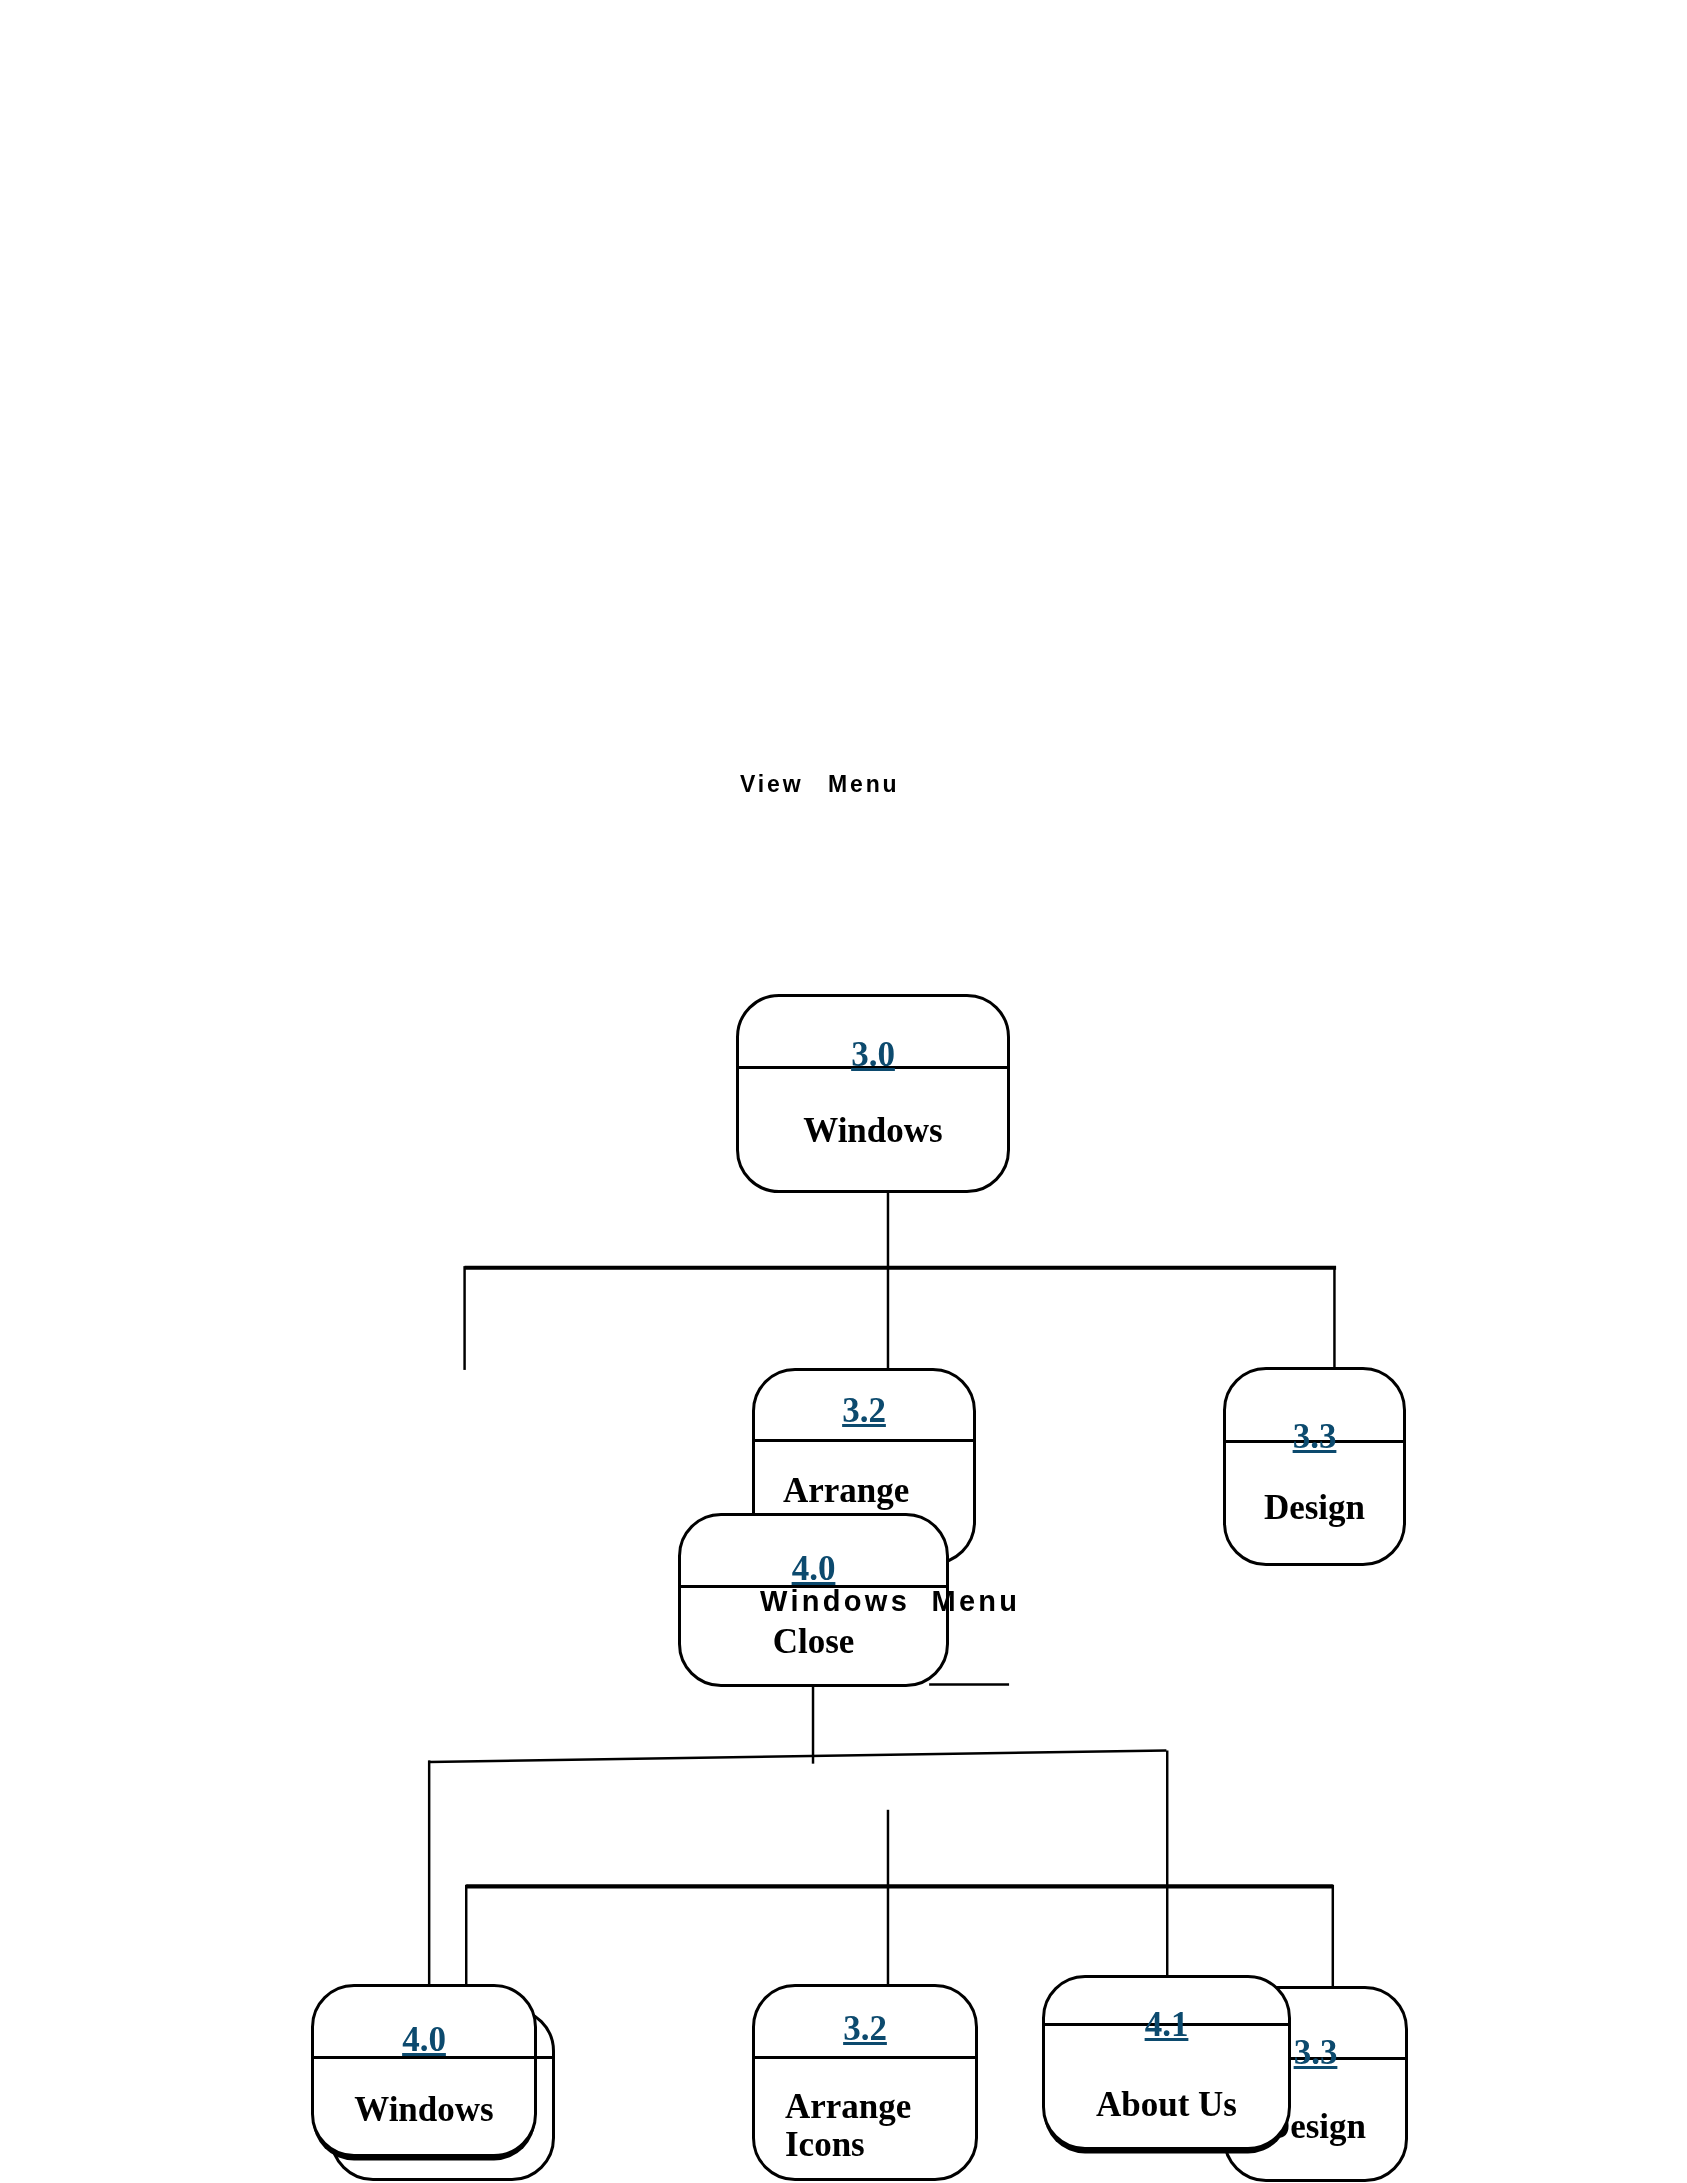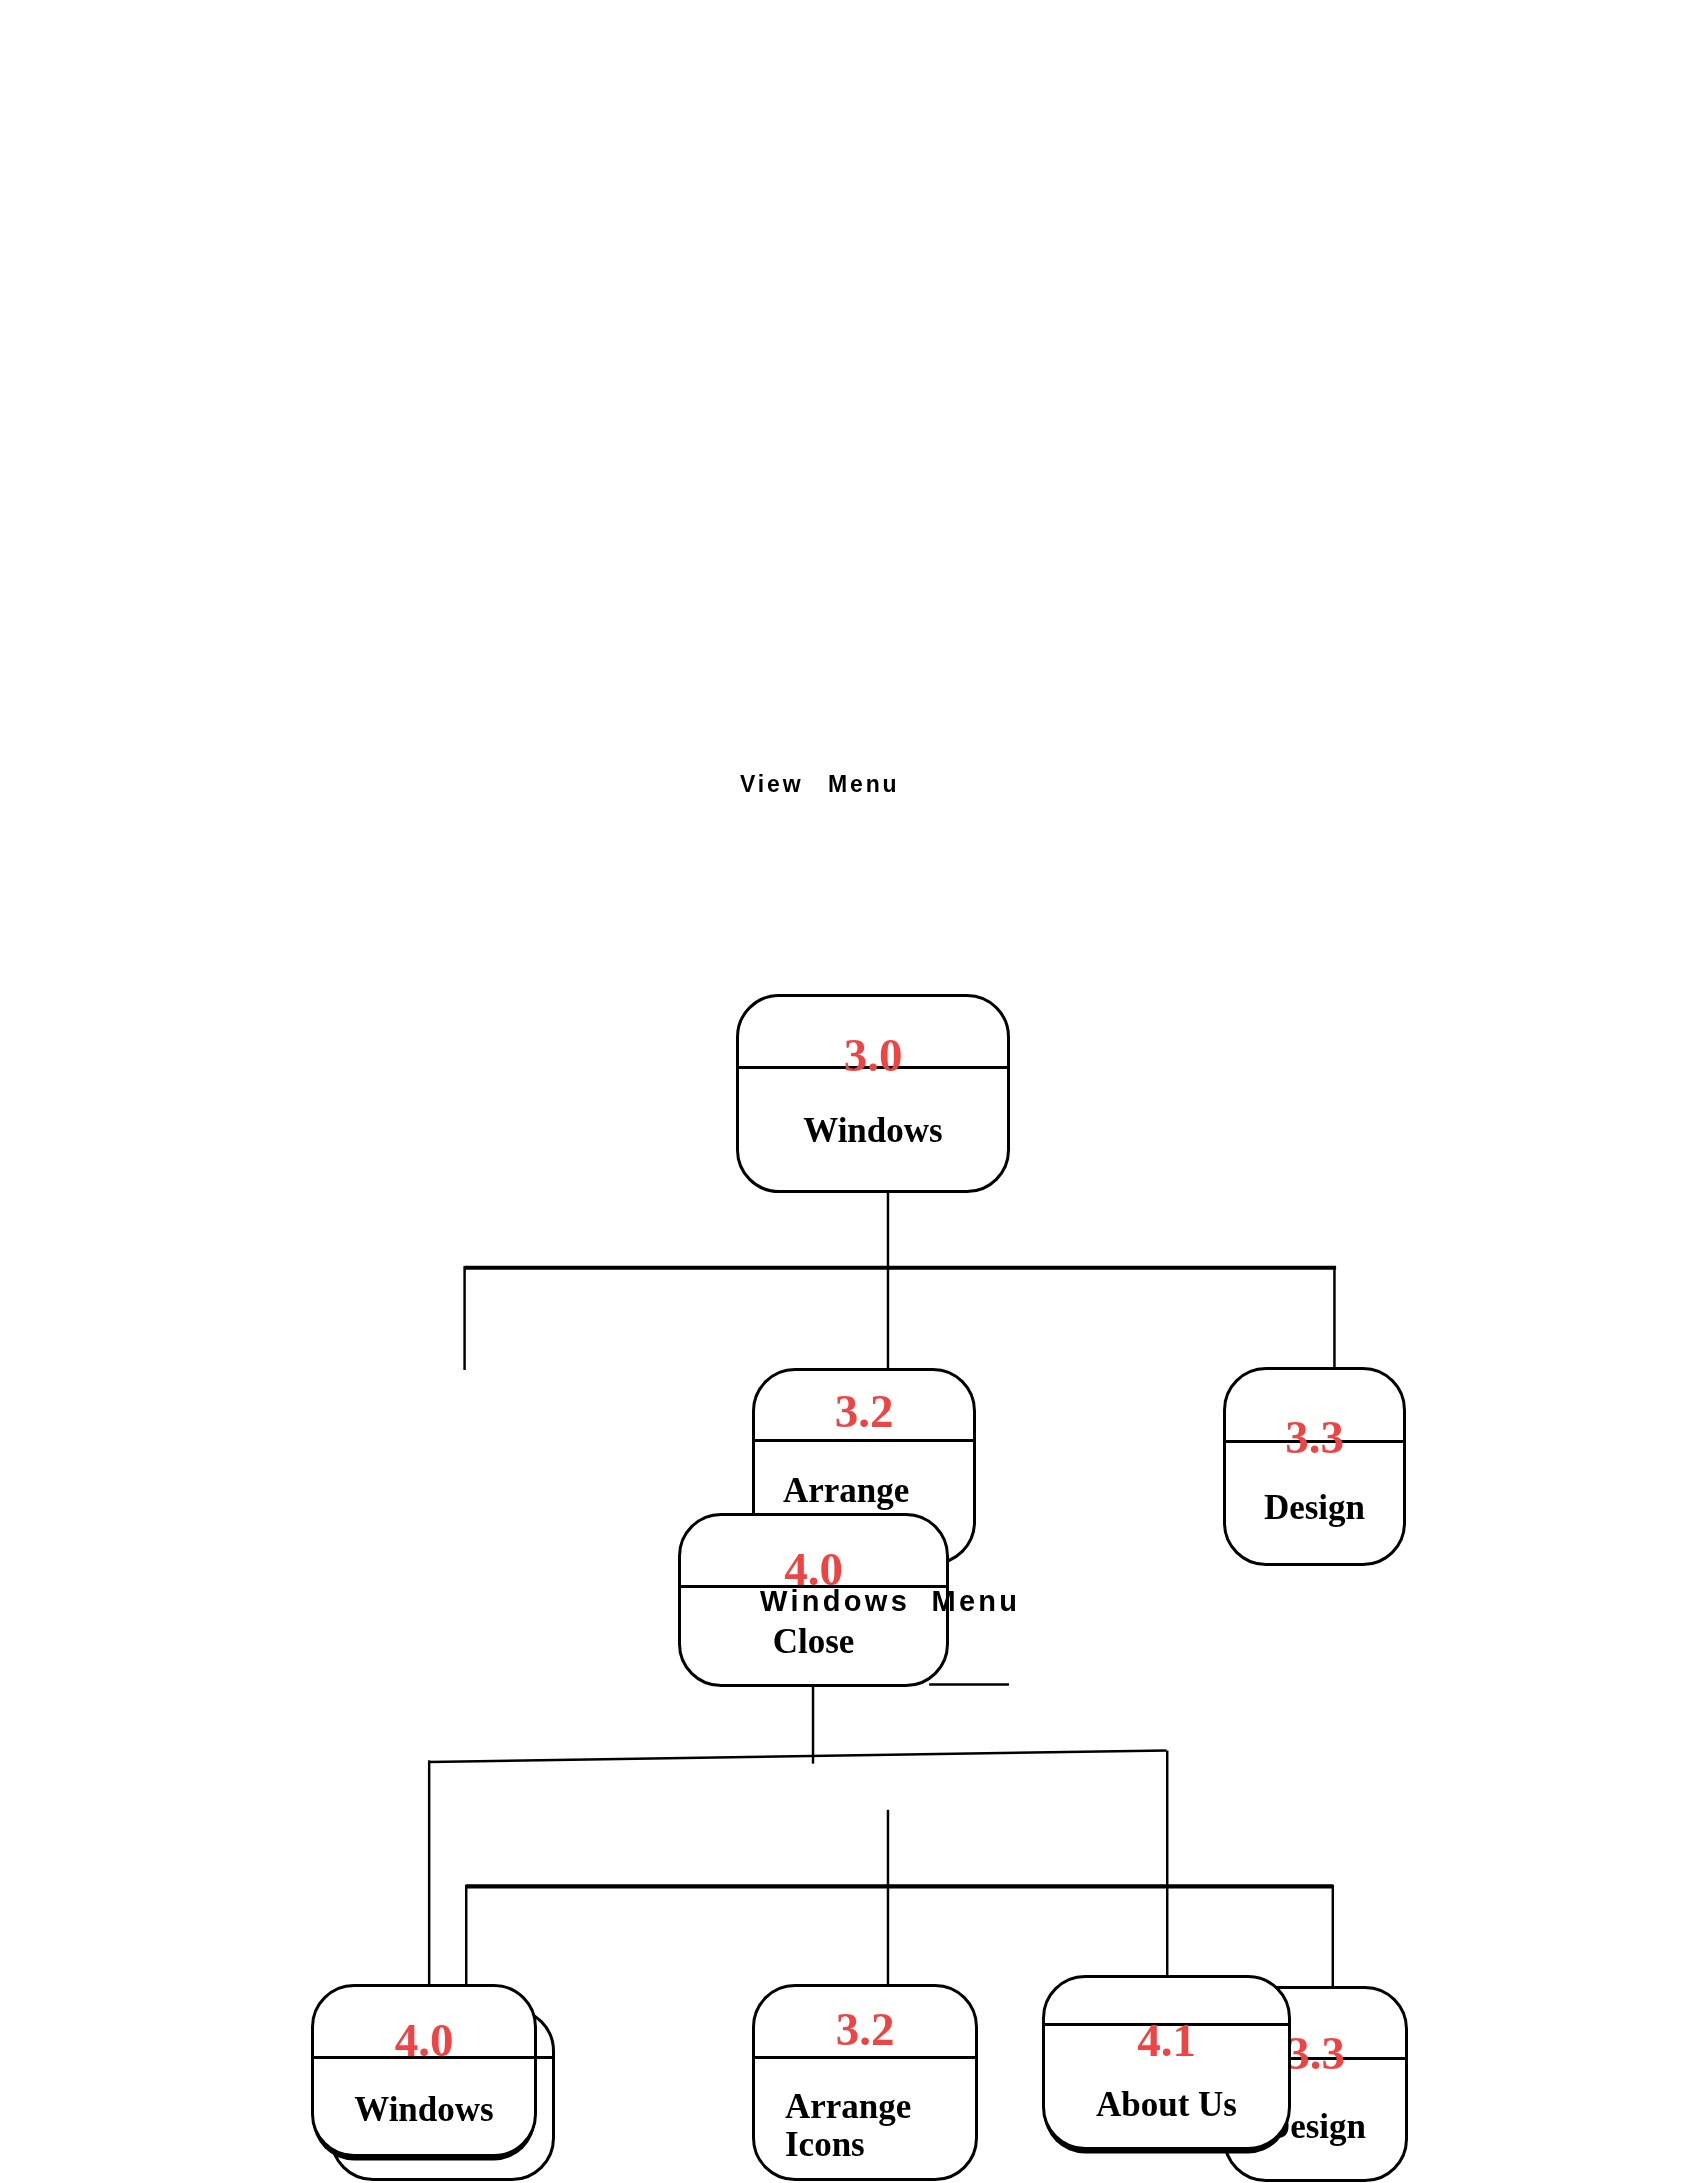--- a/index.html
+++ b/index.html
@@ -35,21 +35,21 @@
     border-radius:43px;
     box-sizing:border-box;
     z-index:10;
   }
   .node .divider{
     position:absolute;left:0;right:0;height:3.3px;background:#000;
   }
   .node .num{
     position:absolute;left:0;right:0;
     text-align:center;
-    font-weight:bold;font-size:47px;line-height:36px;color:#ef4444;
+    font-weight:bold;font-size:35px;line-height:36px;color:#0c4a6e;text-decoration:underline;
   }
   .node .label{
     position:absolute;left:0;right:0;
     text-align:center;
     font-weight:bold;font-size:35px;line-height:38px;color:#000;
   }
   .node .label span{display:block;}
   .node .label.left-align{text-align:left;}
   .shadowed{box-shadow:0 5px 0 -1.6px #000;}
 
@@ -92,21 +92,21 @@
   #node-arrange-icons .num{top:24px;}
   #node-arrange-icons .label{top:101px;padding-left:30px;}
 
   #node-design-bottom{left:1223px;top:1986px;width:185px;height:196px;}
   #node-design-bottom .divider{top:68px;}
   #node-design-bottom .num{top:46px;}
   #node-design-bottom .label{top:119px;}
 
   #node-about-us{left:1042px;top:1975px;width:249px;height:175px;z-index:16;}
   #node-about-us .divider{top:45px;}
-  #node-about-us .num{top:44px;}
+  #node-about-us .num{top:29px;}
   #node-about-us .label{top:108px;}
 </style>
 </head>
 <body>
 
 <div id="canvas">
 
   <div id="view-menu" class="sans">View Menu</div>
 
   <svg id="connectors" width="1687" height="2183" viewBox="0 0 2048 2650">

